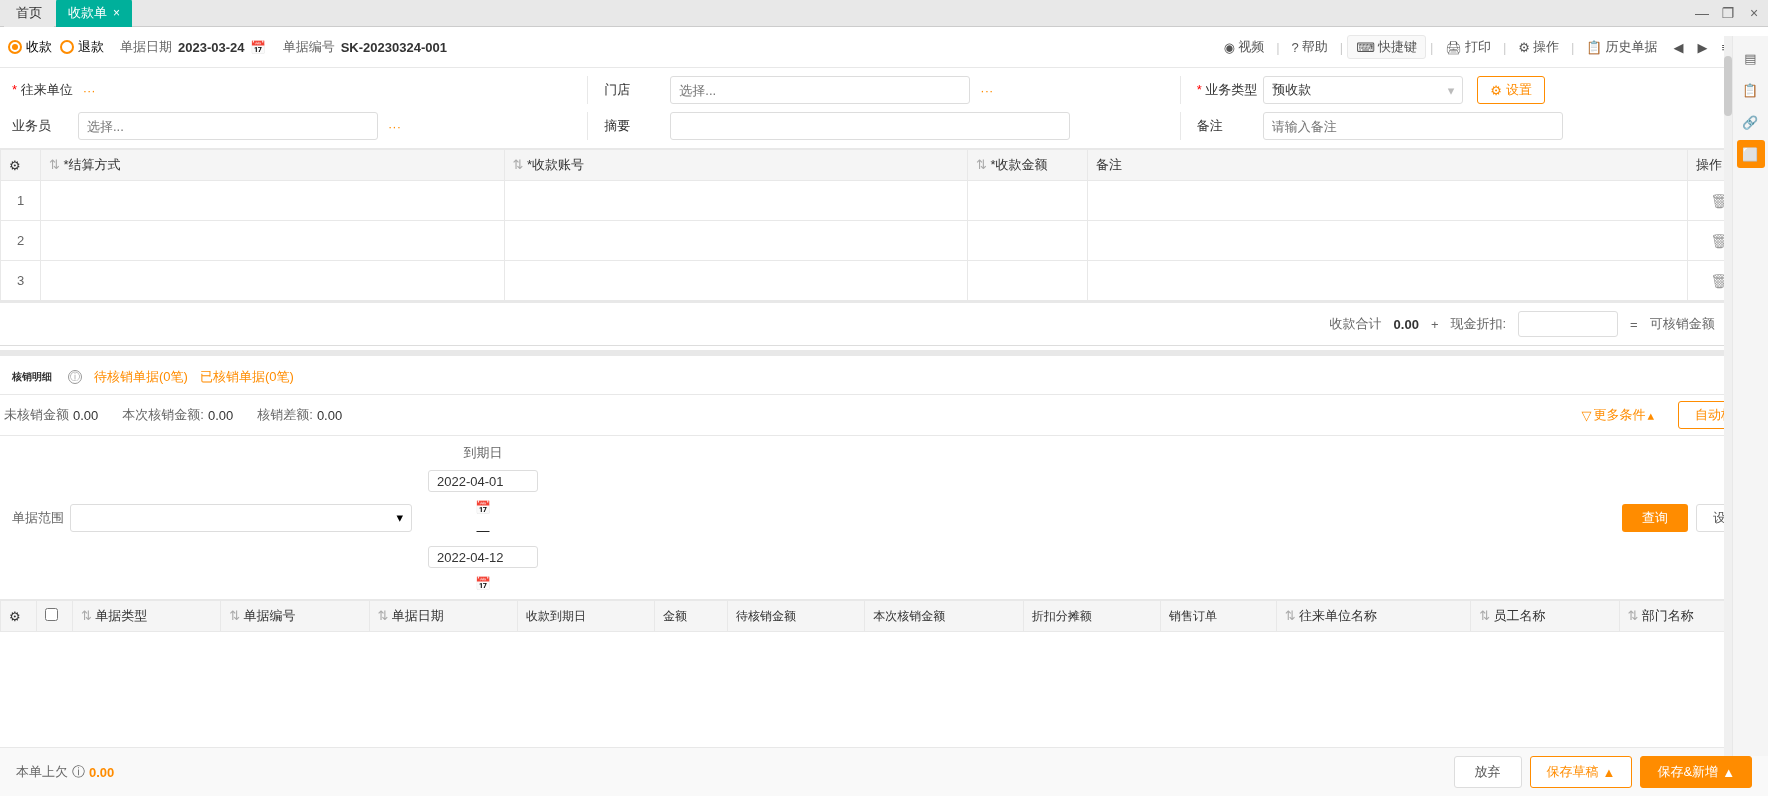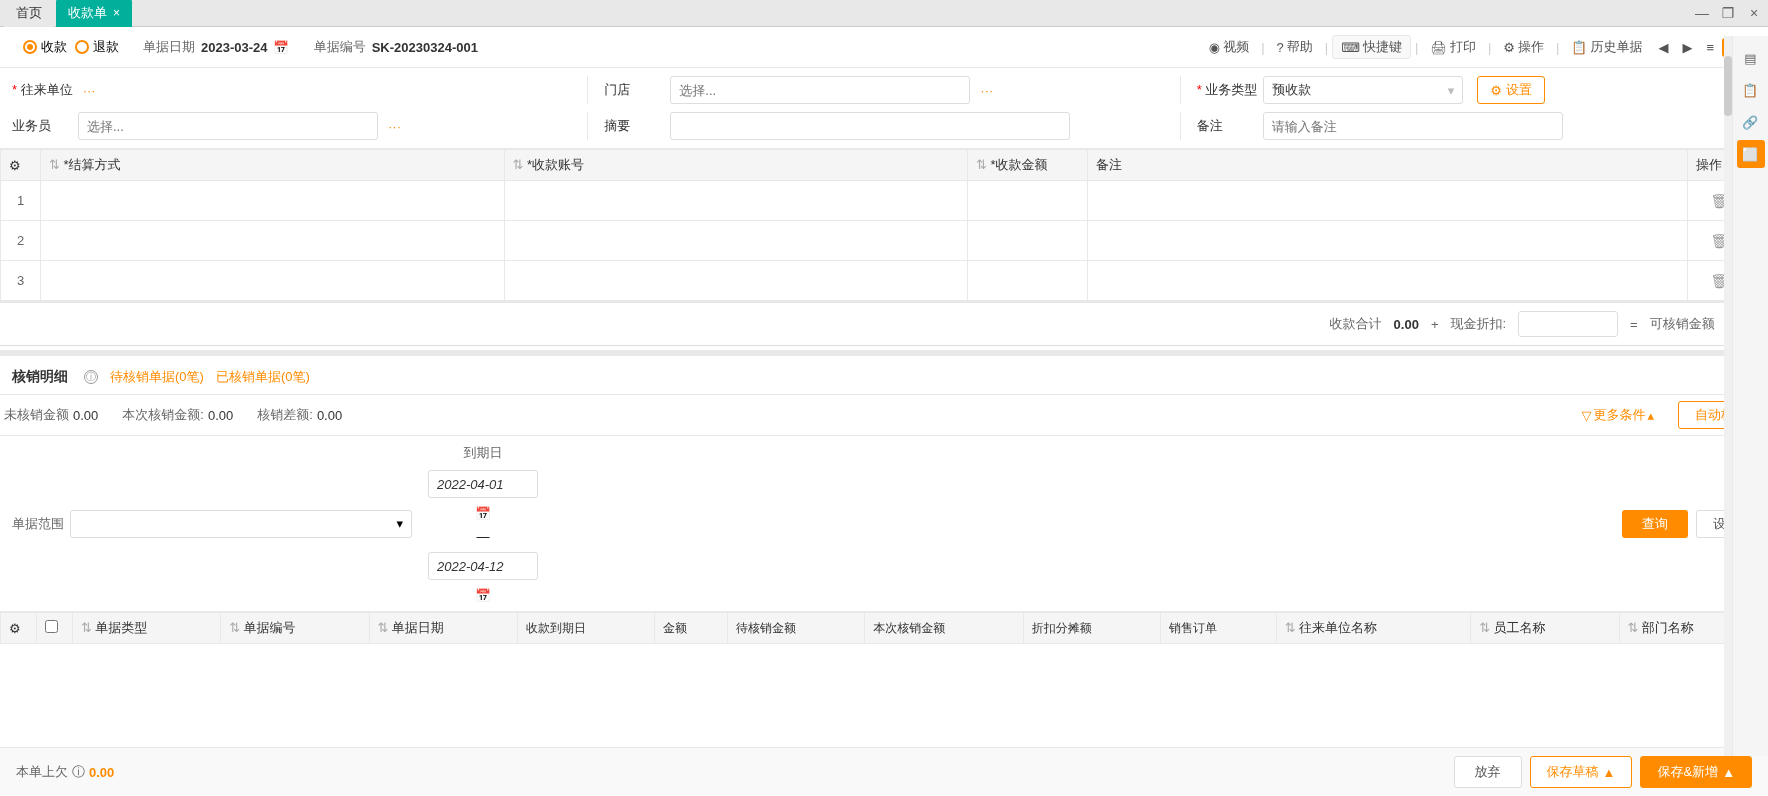--- a/index.html
+++ b/index.html
@@ -18,22 +18,22 @@
     .tab-item.active { background: #00b09b; color: #fff; }
     .tab-close { margin-left: 6px; font-size: 12px; cursor: pointer; }
     
     
     .main-content {
       background: #fff; height: calc(796px - 36px); overflow: hidden; display: flex; flex-direction: column;
     }
     
     
     .form-header {
-      display: flex; align-items: center; padding: 8px 23px; border-bottom: 1px solid #e8e8e8;
-      background: #fff; gap: 24px;
+      display: flex; align-items: center; padding: 8px 8px; border-bottom: 1px solid #e8e8e8;
+      background: #fff; gap: 16px;
     }
     .radio-group { display: flex; align-items: center; gap: 8px; }
     .radio-item { display: flex; align-items: center; gap: 4px; cursor: pointer; }
     .radio-dot { width: 14px; height: 14px; border-radius: 50%; border: 2px solid #ff8c00; display: flex; align-items: center; justify-content: center; }
     .radio-dot.checked::after { content: ''; width: 6px; height: 6px; border-radius: 50%; background: #ff8c00; }
     .header-field { display: flex; align-items: center; gap: 6px; }
     .header-label { color: #666; white-space: nowrap; }
     .header-value { color: #333; font-weight: bold; }
     .calendar-icon { color: #ff8c00; cursor: pointer; }
     
@@ -105,21 +105,21 @@
     .summary-highlight { color: #ff8c00; font-weight: bold; }
     .summary-input {
       width: 100px; height: 26px; border: 1px solid #ddd; border-radius: 3px; padding: 0 6px;
     }
     
     
     .section-header {
       display: flex; align-items: center; padding: 8px 12px; background: #fff;
       border-bottom: 1px solid #e8e8e8; gap: 12px;
     }
-    .section-title { font-size: 14px; font-weight: bold; color: #333; }
+    .section-title { font-size: 10px; font-weight: bold; color: #333; }
     .info-icon { 
       width: 14px; height: 14px; border-radius: 50%; border: 1px solid #999; 
       display: inline-flex; align-items: center; justify-content: center; 
       font-size: 10px; color: #999; cursor: pointer; margin-left: 4px;
     }
     .tab-link { color: #ff8c00; cursor: pointer; }
     
     
     .stats-row {
       display: flex; align-items: center; padding: 6px 4px; background: #fff;
@@ -139,21 +139,21 @@
       border-bottom: 1px solid #e8e8e8; gap: 16px;
     }
     .filter-field { display: flex; align-items: center; gap: 6px; flex: 1; max-width: 400px; }
     .filter-label { color: #666; white-space: nowrap; }
     .filter-select {
       flex: 1; height: 28px; border: 1px solid #ddd; border-radius: 3px;
       padding: 0 8px; display: flex; align-items: center; justify-content: space-between; cursor: pointer;
     }
     .date-range { display: flex; align-items: center; gap: 8px; flex-direction: column; }
     .date-input {
-      width: 110px; height: 28px; border: 1px solid #ddd; border-radius: 3px; padding: 0 8px; color: #333; font-style: italic;
+      width: 110px; height: 22px; border: 1px solid #ddd; border-radius: 3px; padding: 0 8px; color: #333;
     }
     .filter-actions { margin-left: auto; display: flex; gap: 8px; }
     .query-btn {
       padding: 4px 20px; background: #ff8c00; border: none;
       color: #fff; border-radius: 3px; cursor: pointer;
     }
     .settings-btn-sm {
       padding: 4px 16px; background: #fff; border: 1px solid #ddd;
       color: #555; border-radius: 3px; cursor: pointer;
     }

